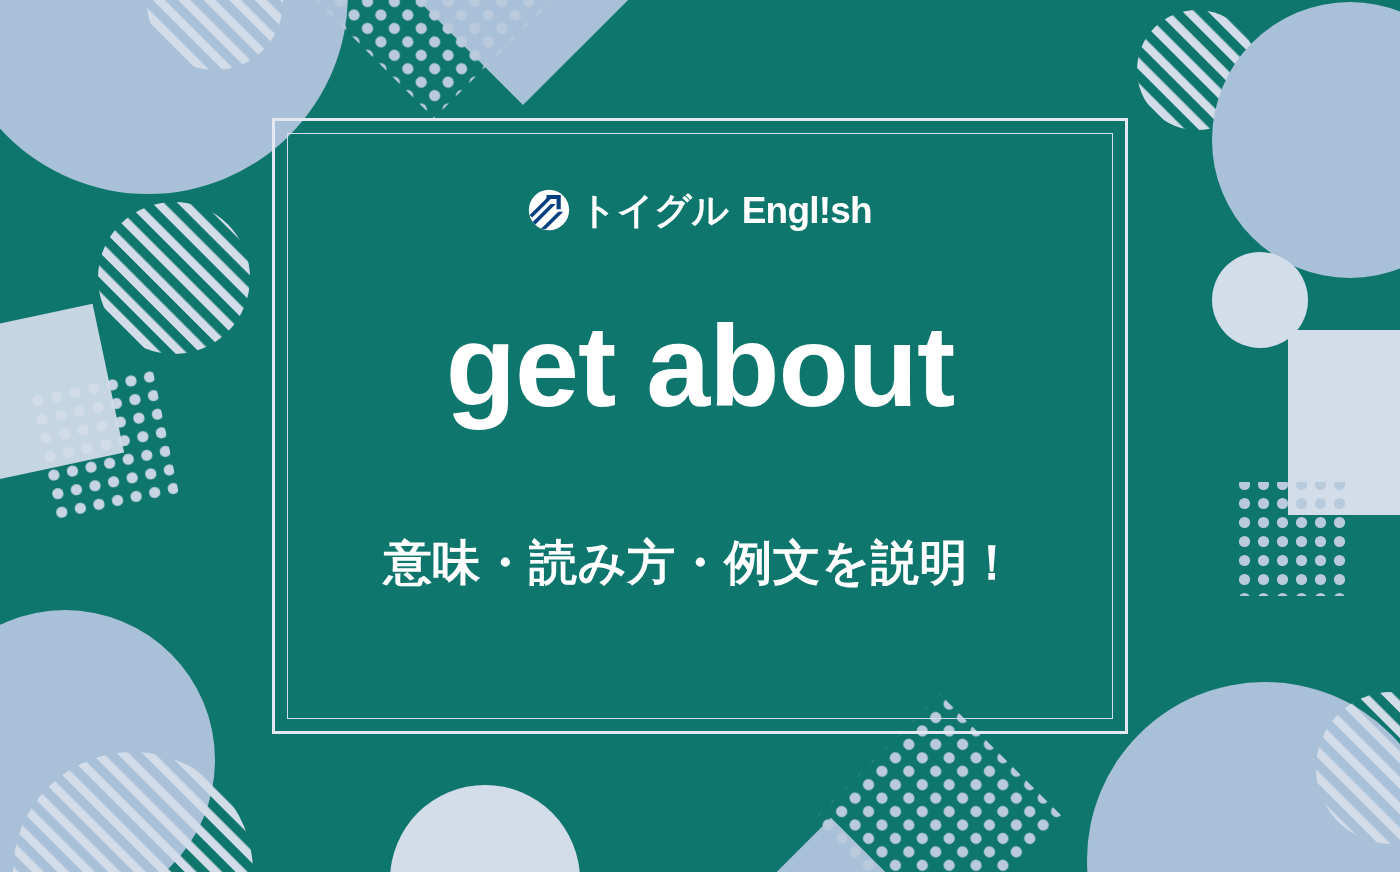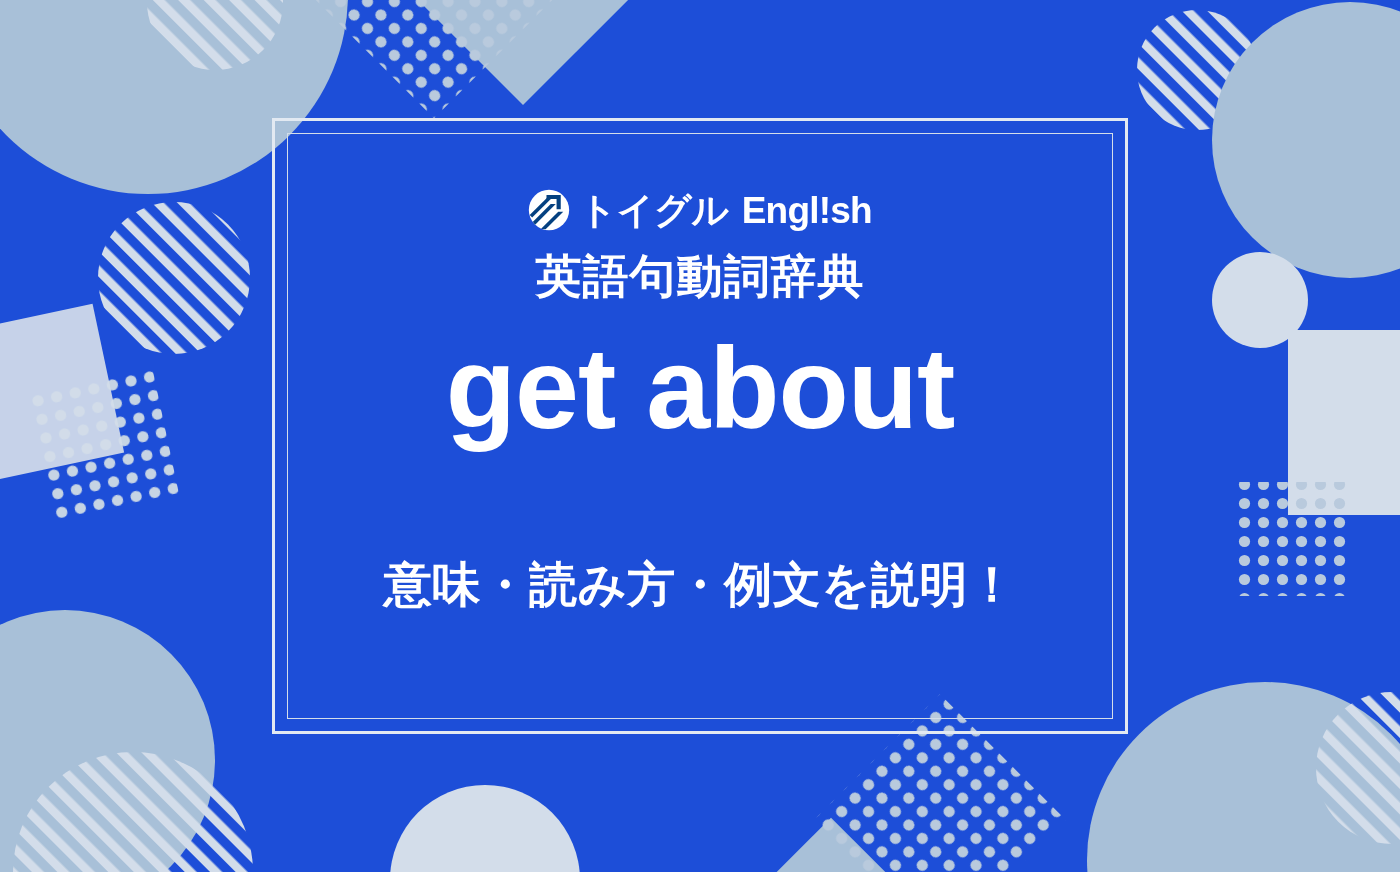--- a/index.html
+++ b/index.html
@@ -7,21 +7,21 @@
   body {
     font-family:"Liberation Sans","DejaVu Sans",sans-serif;
     background:#044080;
     position:relative;
   }
 
   
   #canvas {
     position:absolute; inset:0;
     width:1400px; height:872px;
-    background:#1d4ed8;
+    background:#0f766e;
     overflow:hidden;
   }
 
   
   #decor { position:absolute; inset:0; width:1400px; height:872px; }
 
   
   #frame {
     position:absolute;
     left:272px; top:118px;
@@ -79,21 +79,21 @@
     line-height:1;
     margin-top:20px;
     letter-spacing:1px;
   }
 
   .headword {
     font-size:115px;
     font-weight:700;
     line-height:1;
     letter-spacing:-1px;
-    margin-top:32px;
+    margin-top:76px;
   }
 
   .tagline {
     font-size:48px;
     font-weight:700;
     line-height:1;
     letter-spacing:0.5px;
     margin-top:115px;
   }
 </style>
@@ -178,21 +178,20 @@
           <path d="M4 62 L46 20 L58 20 L10 68 Z"></path>
           <path d="M4 86 L54 36 L66 36 L14 88 Z"></path>
           <path d="M30 96 L72 54 L84 54 L42 96 Z"></path>
           <path d="M44 14 L78 14 L78 48 L68 48 L68 24 L44 24 Z"></path>
         </g>
       </svg>
       <span class="brand-kana">トイグル</span>
       <span class="brand-latin">Engl!sh</span>
     </div>
 
-    <div class="series-title">英語句動詞辞典</div>
 
     <div class="headword">get about</div>
 
     <div class="tagline">意味・読み方・例文を説明！</div>
 
   </div>
 
 </div>
 
 </body></html>

